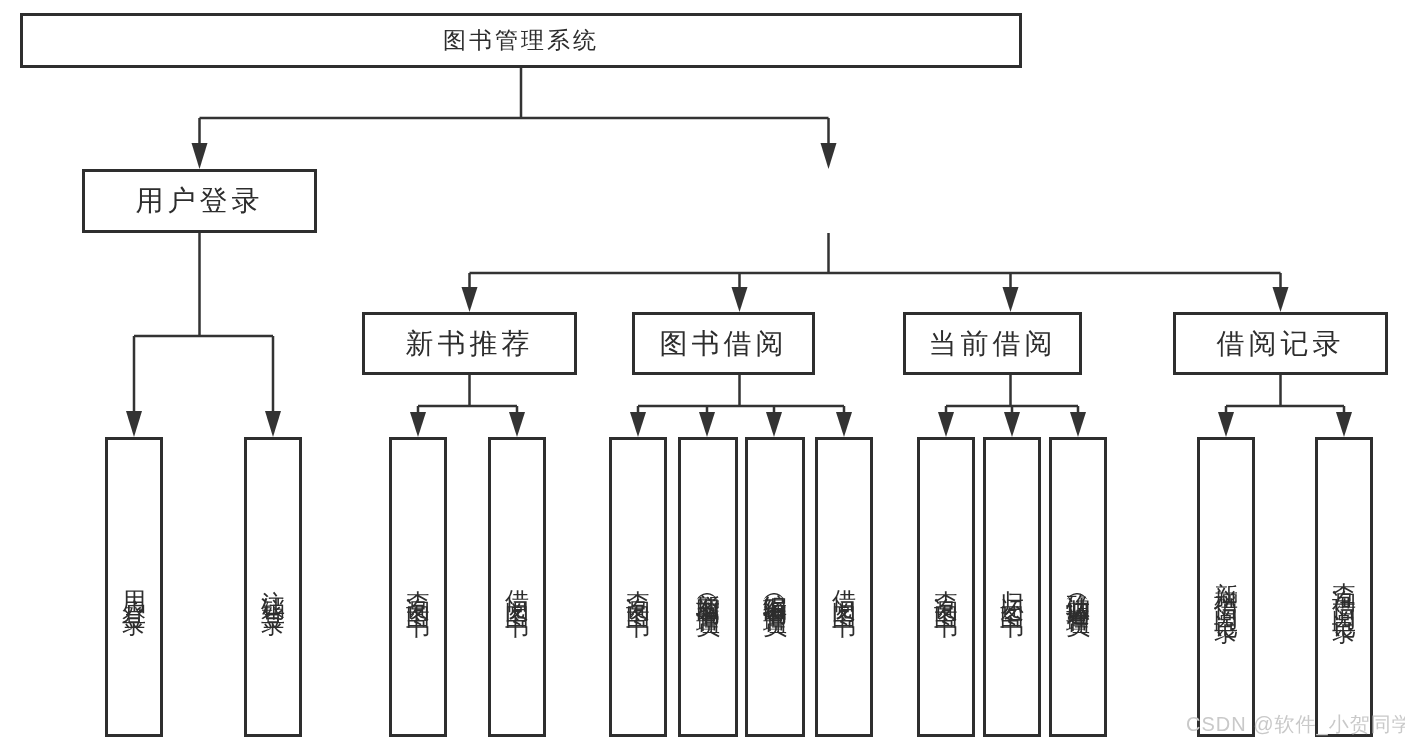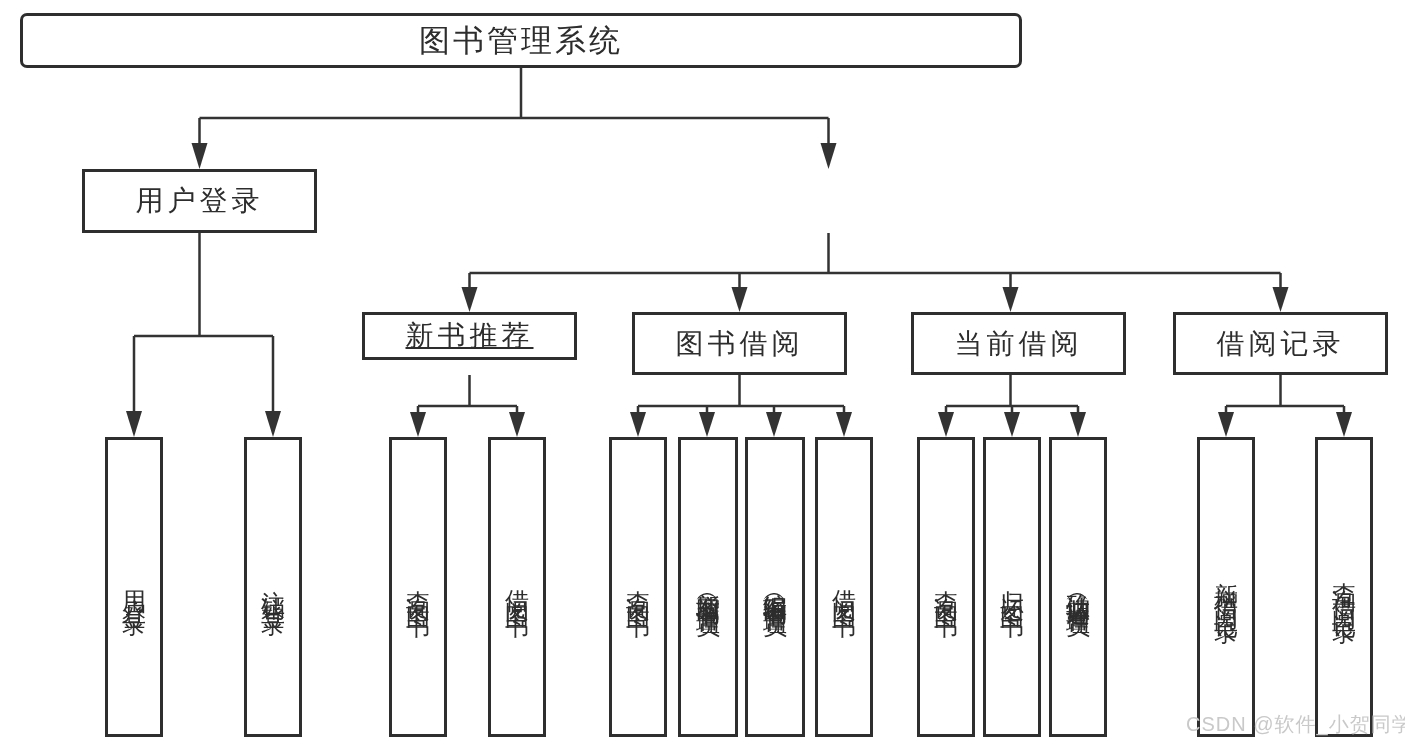--- a/index.html
+++ b/index.html
@@ -22,21 +22,21 @@
     box-sizing: border-box;
     background: #ffffff;
     border: 3px solid #2e2e2e;
     display: flex;
     align-items: center;
     justify-content: center;
     color: #2d2d2d;
     z-index: 2;
     text-align: center;
   }
-  .root-box  { font-size: 31px; letter-spacing: 3px; border-radius: 7px; }
+  .root-box  { font-size: 23px; letter-spacing: 3px; }
   .branch    { font-size: 28px; letter-spacing: 4px; }
   .leaf span {
     writing-mode: vertical-rl;
     text-orientation: mixed;
     font-size: 24px;
     letter-spacing: 8px;
     line-height: 1;
   }
   .leaf span.tight { letter-spacing: 3px; }
   #watermark {
@@ -96,27 +96,27 @@
   </svg>
 
   <div class="node root-box" style="left:20px; top:13px; width:1002px; height:55px;">
     <span>图书管理系统</span>
   </div>
 
   <div class="node branch" style="left:82px; top:169px; width:235px; height:64px;">
     <span>用户登录</span>
   </div>
 
-  <div class="node branch" style="left:362px; top:312px; width:215px; height:48px;text-decoration:underline;">
+  <div class="node branch" style="left:362px; top:312px; width:215px; height:63px;">
     <span>新书推荐</span>
   </div>
-  <div class="node branch" style="left:632px; top:312px; width:215px; height:63px;">
+  <div class="node branch" style="left:632px; top:312px; width:183px; height:63px;">
     <span>图书借阅</span>
   </div>
-  <div class="node branch" style="left:903px; top:312px; width:215px; height:63px;margin-left:8px;">
+  <div class="node branch" style="left:903px; top:312px; width:179px; height:63px;">
     <span>当前借阅</span>
   </div>
   <div class="node branch" style="left:1173px; top:312px; width:215px; height:63px;">
     <span>借阅记录</span>
   </div>
 
   <div class="node leaf" style="left:105px; top:437px; width:58px; height:300px;">
     <span>用户登录</span>
   </div>
   <div class="node leaf" style="left:244px; top:437px; width:58px; height:300px;">

